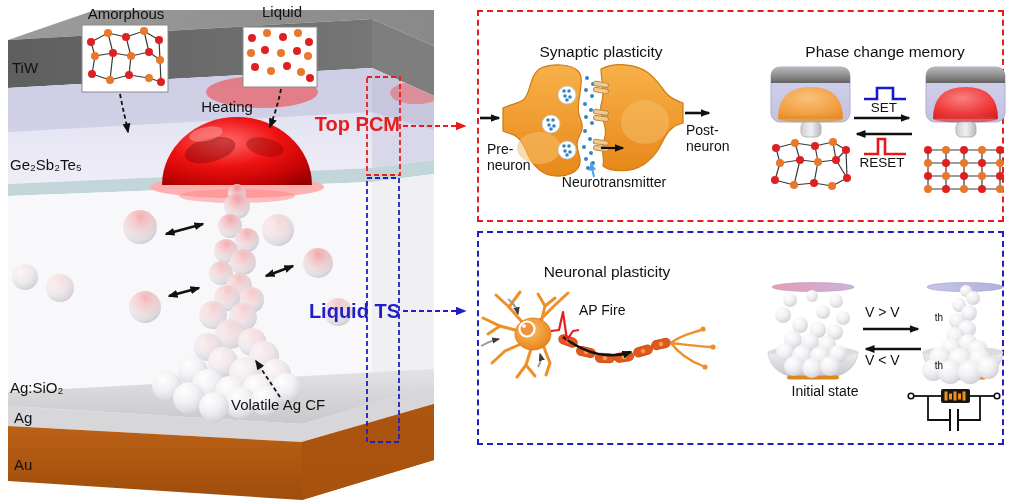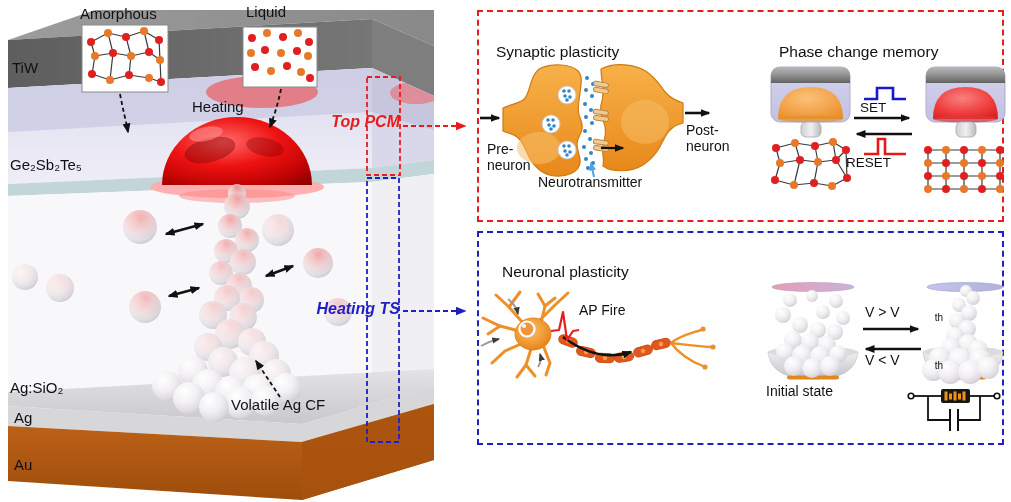--- a/index.html
+++ b/index.html
@@ -1,25 +1,25 @@
 <!DOCTYPE html>
 <html><head>
 <meta charset="utf-8">
 <style>
   html,body{margin:0;padding:0;background:#fff;}
   #canvas{position:relative;width:1011px;height:502px;background:#fff;overflow:hidden;
           font-family:"Liberation Sans","DejaVu Sans",sans-serif;color:#111;}
   #canvas svg{position:absolute;}
   .lbl{position:absolute;font-size:15px;line-height:1.12;color:#111;white-space:nowrap;}
-  .lbl.center{text-align:left;white-space:normal;}
+  .lbl.center{text-align:center;white-space:normal;}
   .lbl.right{text-align:right;}
   .title{font-size:15.5px;}
   .small{font-size:14px;}
   .tiny{font-size:13.5px;}
-  .bold{font-weight:bold;font-size:16px;font-style:italic;}
+  .bold{font-weight:bold;font-size:20px;}
   .panel{position:absolute;background:#fff;}
   #pcm-panel{left:477px;top:10px;width:523px;height:208px;border:2px dashed #e81c1c;}
   #ts-panel{left:477px;top:231px;width:523px;height:210px;border:2px dashed #1f1fc4;}
   sub{font-size:10px;padding-left:35px;}
 </style>
 </head>
 <body>
 
 <div id="canvas">
 
@@ -601,21 +601,21 @@
       <rect x="202.5" y="111.5" width="3" height="9" fill="#f09018"></rect>
     </g>
   </svg>
 
   <div class="lbl center" style="left:80px;top:6px;width:92px">Amorphous</div>
   <div class="lbl center" style="left:246px;top:4px;width:72px">Liquid</div>
   <div class="lbl" style="left:12px;top:60px">TiW</div>
   <div class="lbl center" style="left:192px;top:99px;width:70px">Heating</div>
   <div class="lbl" style="left:10px;top:157px">Ge₂Sb₂Te₅</div>
   <div class="lbl right bold" style="left:314px;top:113px;width:86px;color:#e81c1c">Top PCM</div>
-  <div class="lbl right bold" style="left:300px;top:300px;width:100px;color:#1f1fc4">Heating TS</div>
+  <div class="lbl right bold" style="left:300px;top:300px;width:100px;color:#1f1fc4">Liquid TS</div>
   <div class="lbl" style="left:10px;top:380px">Ag:SiO₂</div>
   <div class="lbl" style="left:14px;top:410px">Ag</div>
   <div class="lbl" style="left:14px;top:457px">Au</div>
   <div class="lbl" style="left:231px;top:397px">Volatile Ag CF</div>
 
   <div class="lbl center title" style="left:496px;top:43px;width:210px">Synaptic plasticity</div>
   <div class="lbl center title" style="left:779px;top:43px;width:212px">Phase change memory</div>
   <div class="lbl small" style="left:487px;top:142px">
     <span style="display:block">Pre-</span>
     <span style="display:block">neuron</span>

